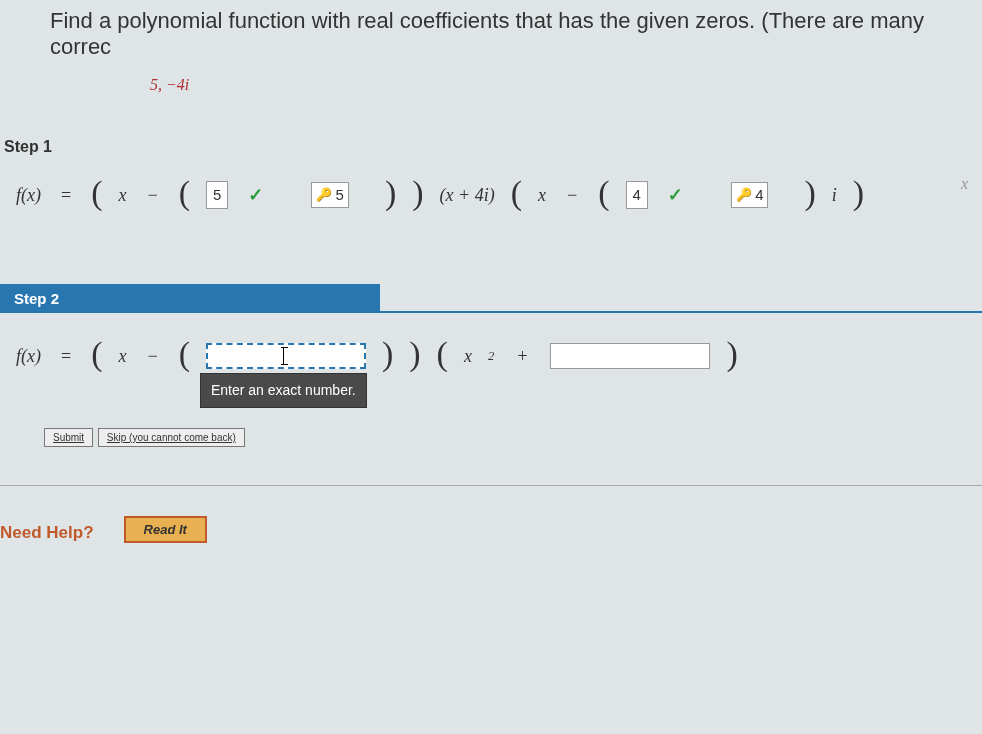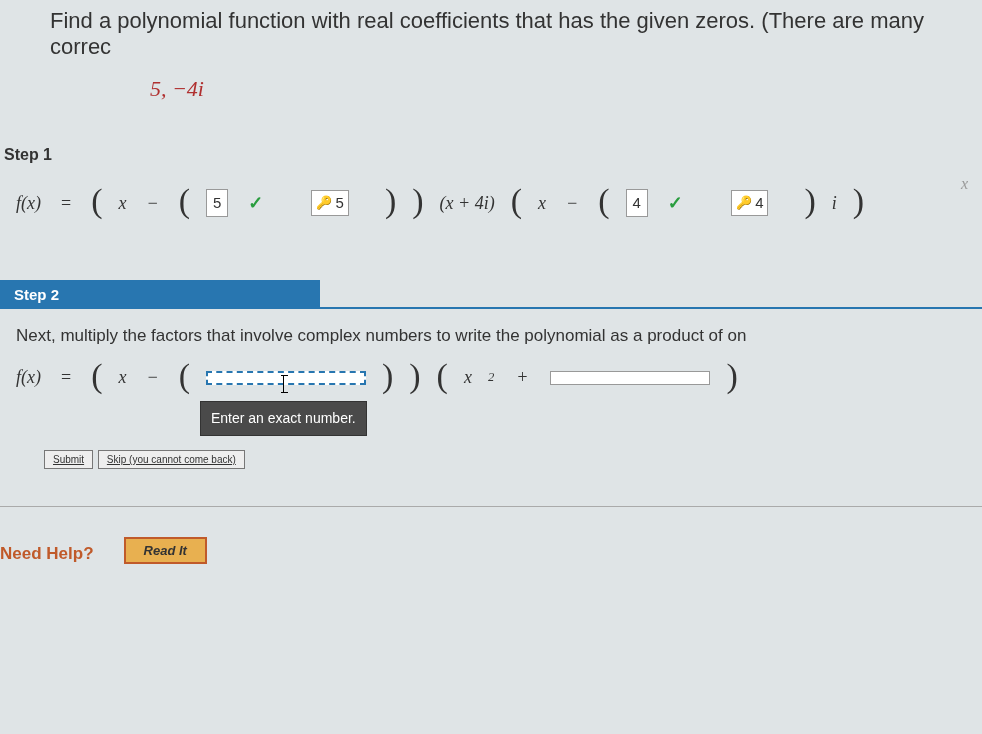--- a/index.html
+++ b/index.html
@@ -13,21 +13,21 @@
       font-size: 16px;
     }
     .problem-text {
       padding: 8px 12px 4px 12px;
       font-size: 22px;
       color: #333;
       margin-left: 38px;
     }
     .given-zeros {
       padding: 12px 0 40px 150px;
-      font-size: 22px;
+      font-size: 16px;
       color: #b03030;
       font-style: italic;
       font-family: 'Times New Roman', serif;
     }
     .step-label {
       font-weight: bold;
       font-size: 16px;
       padding: 4px 0 10px 4px;
     }
     .step-content {
@@ -89,32 +89,33 @@
     .step2-header {
       display: flex;
       margin-top: 40px;
     }
     .step2-tab {
       background: #2876b0;
       color: #fff;
       font-weight: bold;
       padding: 6px 14px;
       font-size: 15px;
-      width: 320px;
+      width: 380px;
+      margin-top: 12px;
     }
     .step2-rest {
       flex: 1;
       border-bottom: 2px solid #2876b0;
     }
     .input-blank {
       display: inline-block;
       border: 2px dashed #2876b0;
       background: #fff;
       width: 160px;
-      height: 14px;
+      height: 26px;
       font-style: normal;
       position: relative;
       vertical-align: middle;
     }
     .input-blank.plain {
       border: 1px solid #999;
       width: 160px;
     }
     .tooltip-box {
       position: absolute;
@@ -239,21 +240,20 @@
     <span class="paren-big">)</span>
   </div>
 </div>
 
 <div class="step2-header">
   <div class="step2-tab">Step 2</div>
   <div class="step2-rest"></div>
 </div>
 
 <div class="step-content" style="padding-top:14px">
-  <div>Next, multiply the factors that involve complex numbers to write the polynomial as a product of on</div>
   <div class="math-row" style="margin-top:12px">
     <span>f(x)</span>
     <span style="margin:0 4px;font-style:normal">=</span>
     <span class="paren-big">(</span>
     <span>x</span>
     <span style="margin:0 4px">−</span>
     <span class="paren-big">(</span>
     <span class="input-blank">
       <span class="cursor-caret"></span>
       <div class="tooltip-box">Enter an exact number.</div>

